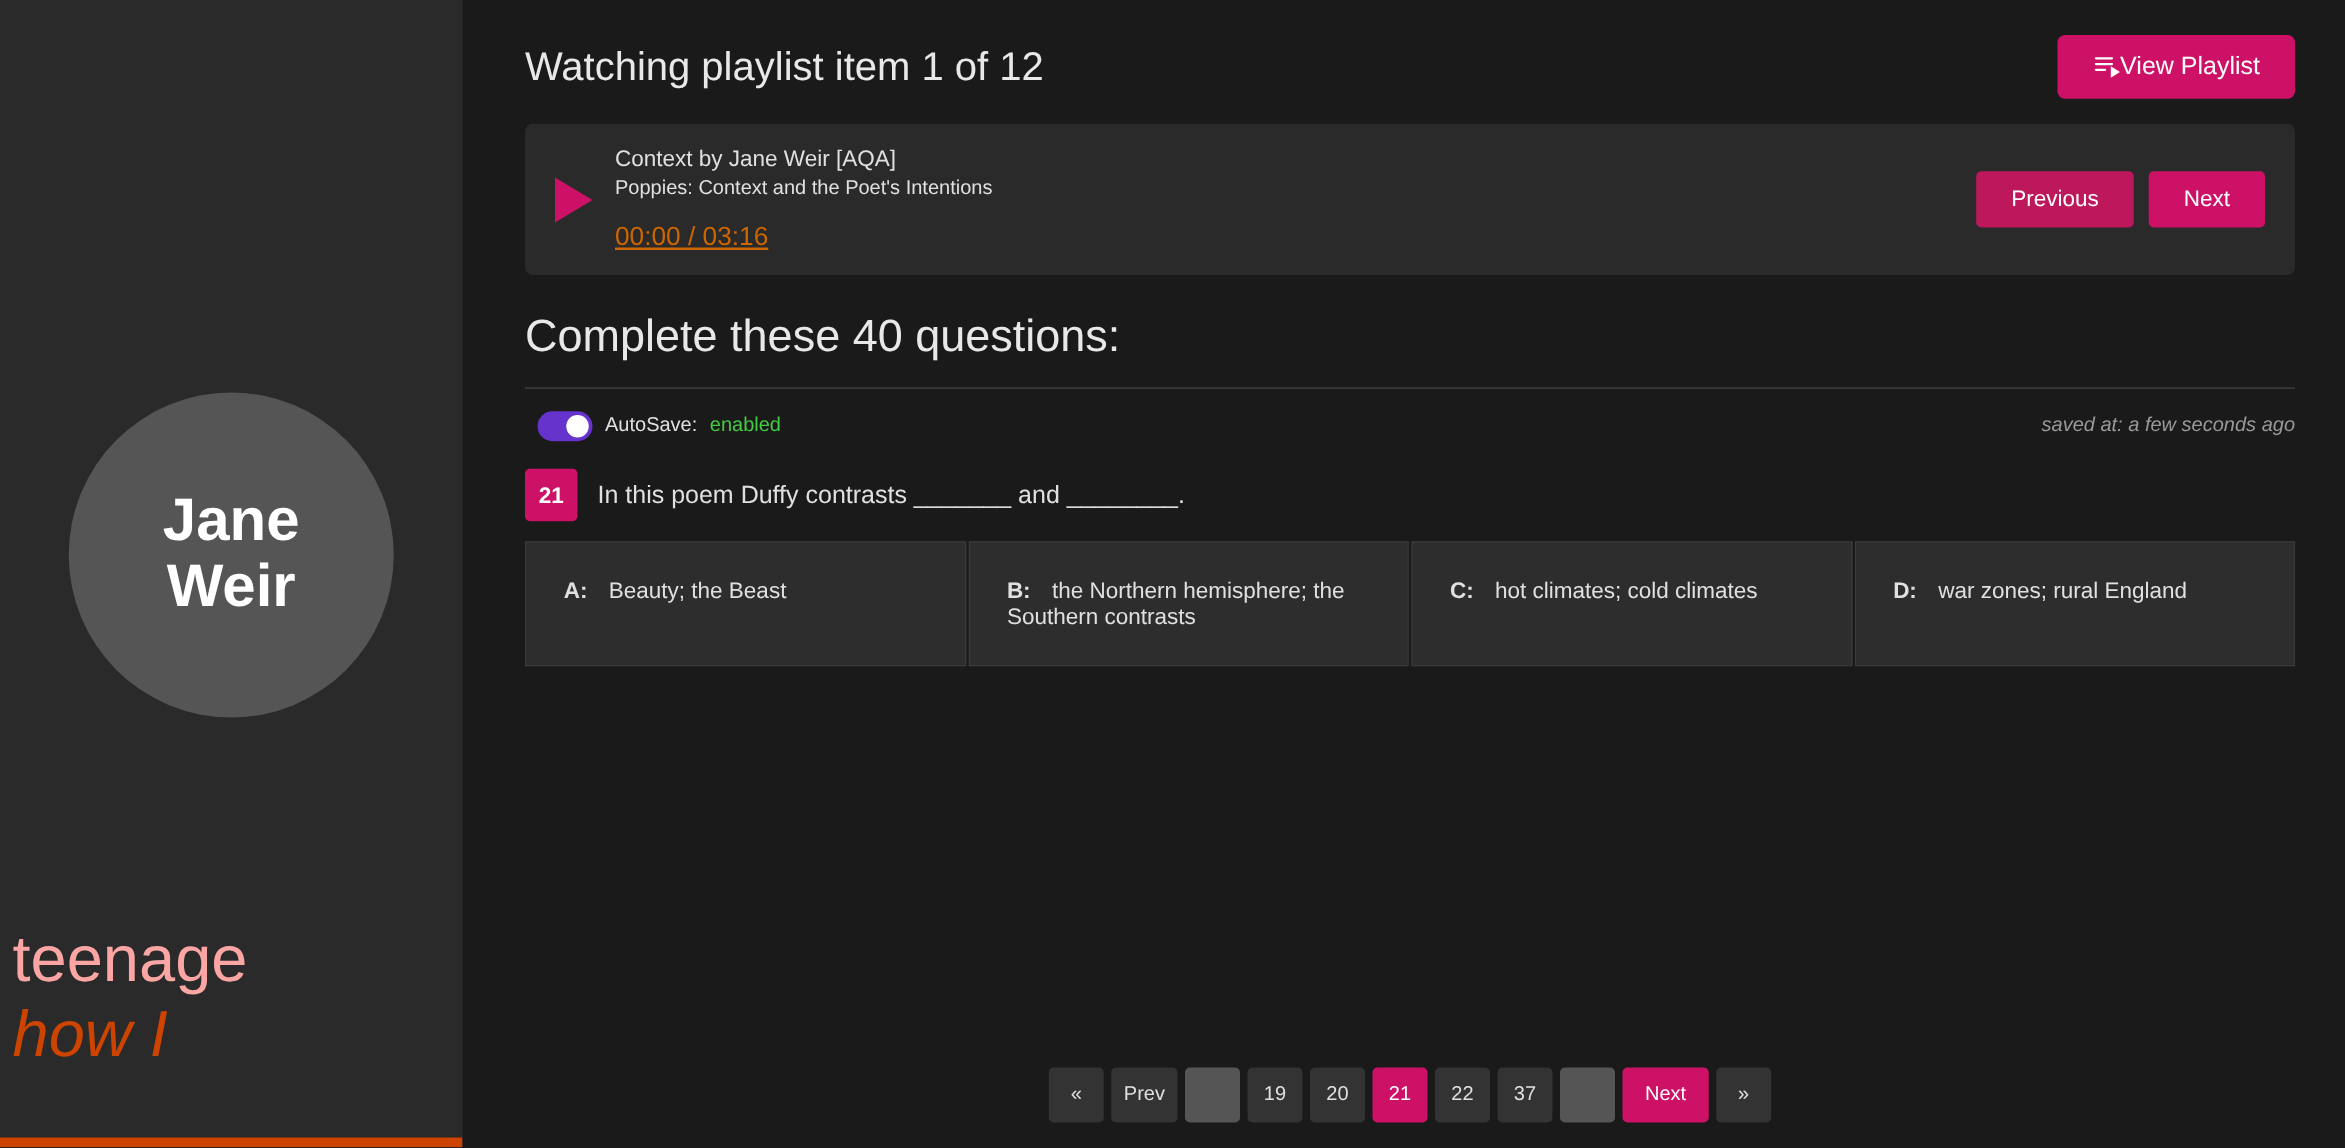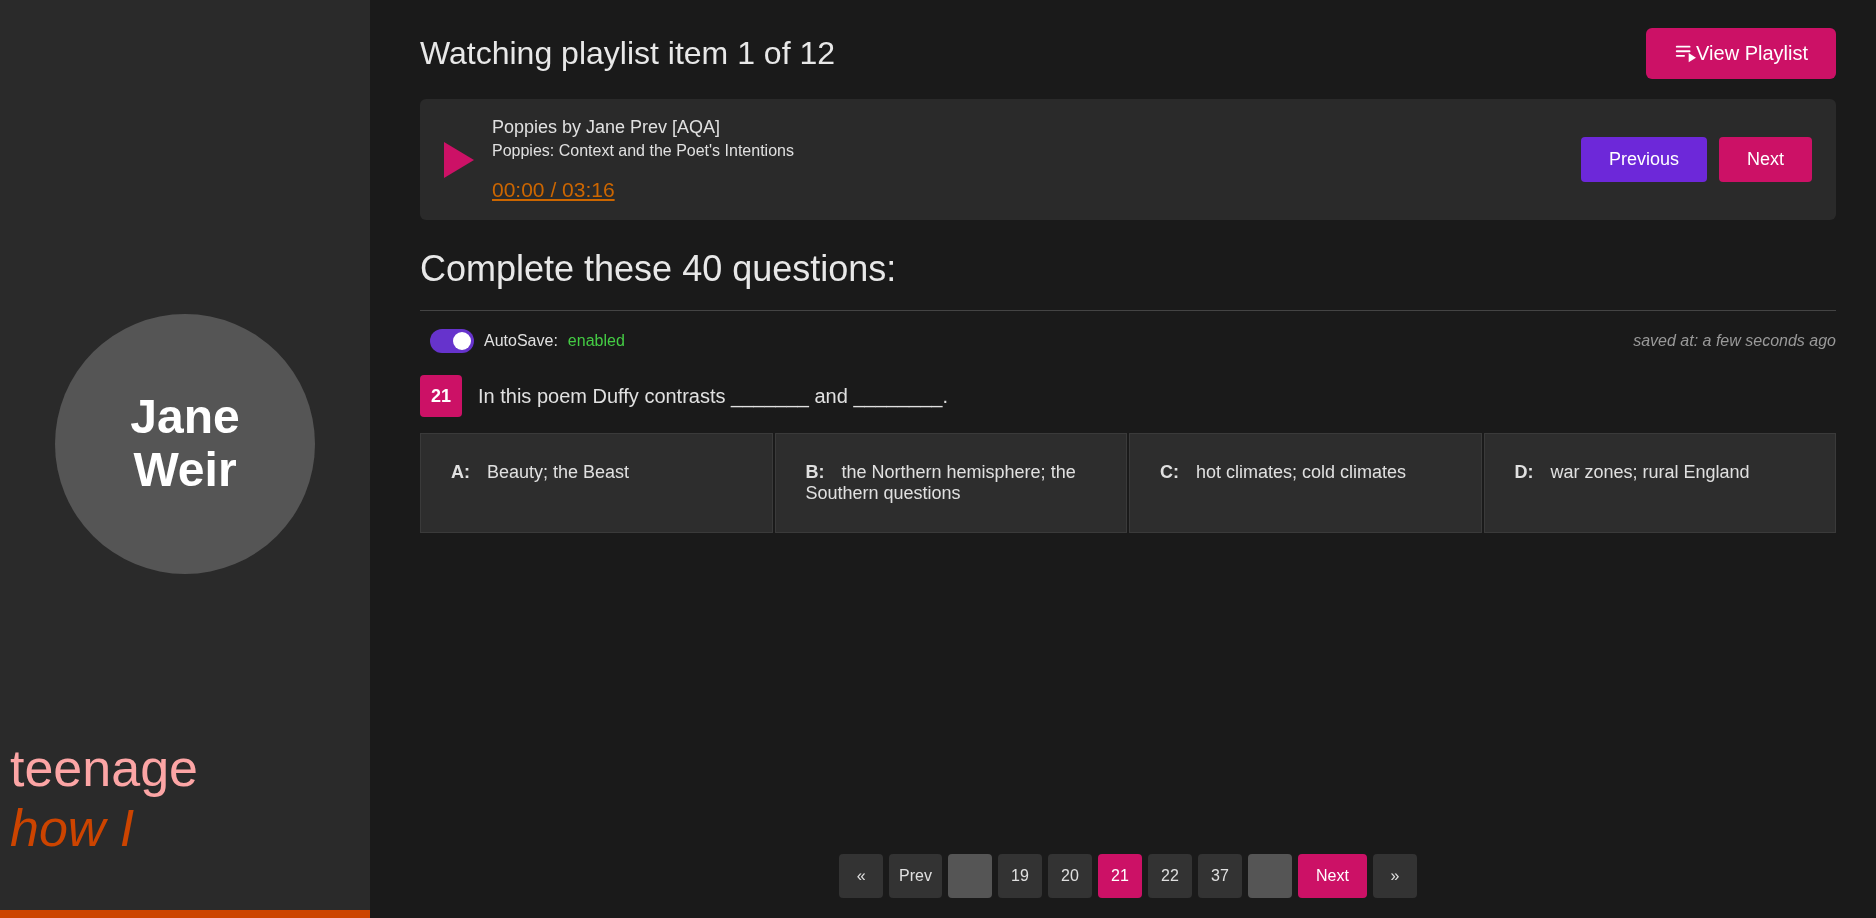--- a/index.html
+++ b/index.html
@@ -141,21 +141,21 @@
       font-size: 21px;
       color: #cc6600;
       margin-top: 18px;
       text-decoration: underline;
     }
     .nav-buttons {
       display: flex;
       gap: 12px;
     }
     .btn-previous {
-      background: #6d28d9;
+      background: #be185d;
       color: #fff;
       border: none;
       border-radius: 4px;
       padding: 12px 28px;
       font-size: 18px;
       cursor: pointer;
     }
     .btn-next-video {
       background: #cc1166;
       color: #fff;
@@ -339,21 +339,21 @@
         <polygon points="16,11 24,16 16,21"></polygon>
       </svg>
       <span>View Playlist</span>
     </button>
   </div>
 
   <div class="video-bar">
     <div class="video-info">
       <div class="play-triangle"></div>
       <div class="video-text">
-        <div class="video-title">Poppies by Jane Prev [AQA]</div>
+        <div class="video-title">Context by Jane Weir [AQA]</div>
         <div class="video-subtitle">Poppies: Context and the Poet's Intentions</div>
         <div class="video-time">00:00 / 03:16</div>
       </div>
     </div>
     <div class="nav-buttons">
       <button class="btn-previous">Previous</button>
       <button class="btn-next-video">Next</button>
     </div>
   </div>
 
@@ -376,21 +376,21 @@
       <div class="question-text">In this poem Duffy contrasts _______ and ________.</div>
     </div>
 
     <div class="options-grid">
       <div class="option-cell">
         <span class="option-label">A:</span>
         <span>Beauty; the Beast</span>
       </div>
       <div class="option-cell">
         <span class="option-label">B:</span>
-        <span>the Northern hemisphere; the Southern questions</span>
+        <span>the Northern hemisphere; the Southern contrasts</span>
       </div>
       <div class="option-cell">
         <span class="option-label">C:</span>
         <span>hot climates; cold climates</span>
       </div>
       <div class="option-cell">
         <span class="option-label">D:</span>
         <span>war zones; rural England</span>
       </div>
     </div>

